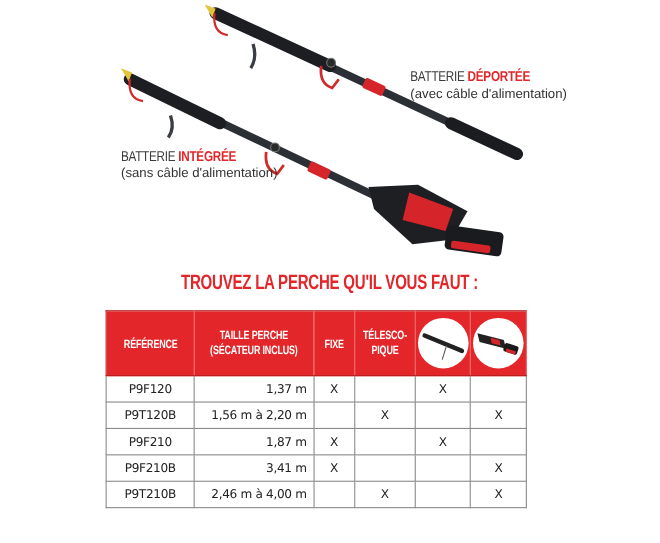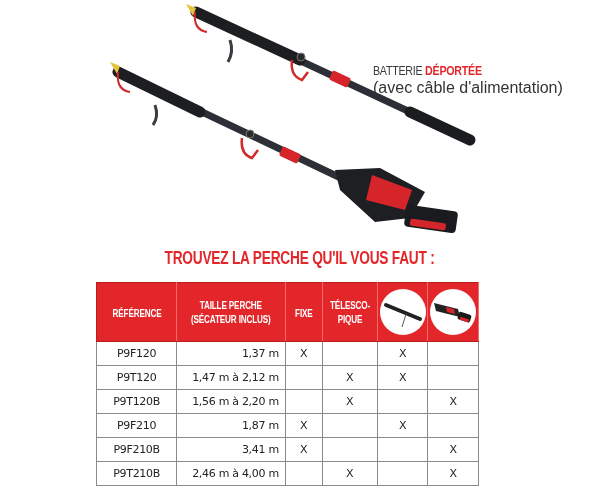--- a/index.html
+++ b/index.html
@@ -1,21 +1,21 @@
 <!DOCTYPE html>
 <html><head>
 <meta charset="utf-8">
 <style>
   html, body { margin: 0; padding: 0; }
   body { width: 600px; height: 494px; background: #ffffff; position: relative; overflow: hidden; font-family: "Liberation Sans", sans-serif; }
   .hero { position: absolute; left: 0; top: 0; width: 600px; height: 240px; }
   .label { position: absolute; line-height: 1.15; }
   .label .title { font-family: "Liberation Sans Narrow", "Liberation Sans", sans-serif; font-size: 13px; color: #3a3a3a; letter-spacing: -0.3px; transform: scaleX(0.82); transform-origin: left; display: inline-block; white-space: nowrap; }
   .label .title .accent { color: #e3262a; font-weight: bold; }
-  .label .sub { font-size: 16px; color: #333; white-space: nowrap; }
+  .label .sub { font-size: 12px; color: #333; white-space: nowrap; }
   .label-deportee { left: 373px; top: 61px; }
   .label-integree { left: 110px; top: 133px; }
   .headline { position: absolute; left: 0; width: 600px; top: 247px; text-align: center; text-decoration: underline; }
   .headline span { display: inline-block; font-weight: bold; font-size: 19px; color: #e3262a; transform: scaleX(0.72); letter-spacing: -0.3px; white-space: nowrap; }
   table.cmp { position: absolute; left: 96px; top: 282px; border-collapse: collapse; width: 383px; }
   table.cmp th { background: #e3262a; color: #fff; font-weight: bold; height: 58px; border: 1px solid #b51e1e; border-right: 1px solid #f26a6a; padding: 0; text-align: center; vertical-align: middle; }
   table.cmp th .h { display: inline-block; font-size: 11px; line-height: 14px; transform: scaleX(0.74); white-space: nowrap; letter-spacing: -0.2px; }
   table.cmp td { border: 1px solid #8a8a8a; height: 23px; padding: 0 6px; font-size: 11px; color: #222; text-align: center; font-family: "DejaVu Sans", sans-serif; }
   table.cmp td.size { text-align: right; white-space: nowrap; letter-spacing: -0.3px; }
   table.cmp td.ref { letter-spacing: -0.3px; }
@@ -53,20 +53,24 @@
       <path d="M372,175 L412,190 L405,210 L366,200 Z" fill="#d6252a"></path>
       <rect x="405" y="208" width="52" height="22" rx="4" fill="#1a1b1e" transform="rotate(8 431 219)"></rect>
       <rect x="410" y="221" width="36" height="7" rx="2" fill="#d6252a" transform="rotate(8 428 224)"></rect>
     </g>
   </svg>
 
   <div class="label label-deportee">
     <div class="title"><span>BATTERIE </span><span class="accent">DÉPORTÉE</span></div>
     <div class="sub">(avec câble d'alimentation)</div>
   </div>
+  <div class="label label-integree">
+    <div class="title"><span>BATTERIE </span><span class="accent">INTÉGRÉE</span></div>
+    <div class="sub">(sans câble d'alimentation)</div>
+  </div>
 </div>
 
 <div class="headline">
   <span>TROUVEZ LA PERCHE QU'IL VOUS FAUT :</span>
 </div>
 
 <table class="cmp">
   <thead>
     <tr>
       <th class="c1"><span class="h">RÉFÉRENCE</span></th>
@@ -96,28 +100,20 @@
   <tbody>
     <tr>
       <td class="ref">P9F120</td>
       <td class="size">1,37 m</td>
       <td>X</td>
       <td></td>
       <td>X</td>
       <td></td>
     </tr>
     <tr>
-      <td class="ref">P9T120</td>
-      <td class="size">1,47 m à 2,12 m</td>
-      <td></td>
-      <td>X</td>
-      <td>X</td>
-      <td></td>
-    </tr>
-    <tr>
       <td class="ref">P9T120B</td>
       <td class="size">1,56 m à 2,20 m</td>
       <td></td>
       <td>X</td>
       <td></td>
       <td>X</td>
     </tr>
     <tr>
       <td class="ref">P9F210</td>
       <td class="size">1,87 m</td>

